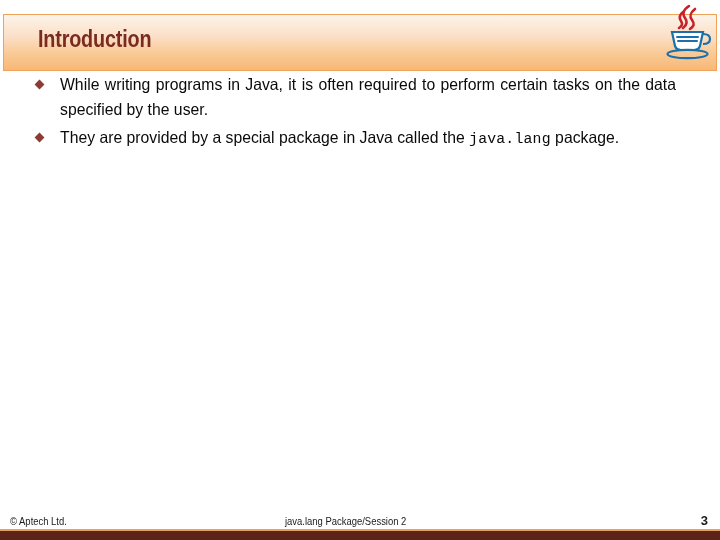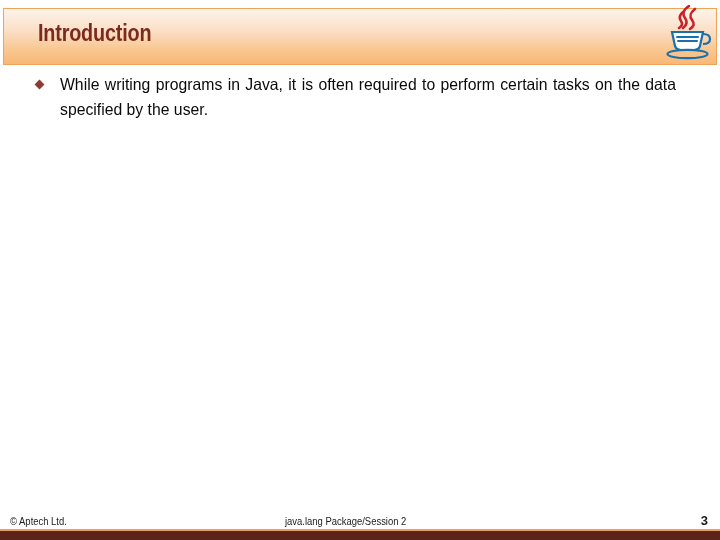--- a/index.html
+++ b/index.html
@@ -12,21 +12,21 @@
     background: #ffffff;
     font-family: "Liberation Sans", sans-serif;
     overflow: hidden;
     position: relative;
   }
 
   
   .slide-header {
     position: absolute;
     left: 3px;
-    top: 8px;
+    top: 14px;
     width: 714px;
     height: 57px;
     box-sizing: border-box;
     border: 1px solid #f0a259;
     background: linear-gradient(to bottom, #fdf3ea 0%, #fbe0c8 38%, #f9c893 72%, #f8b876 100%);
   }
   .slide-title {
     position: absolute;
     left: 34px;
     top: 11px;
@@ -177,20 +177,24 @@
 
 <div class="content">
 
   <div class="bullet-row">
     <span class="bullet-marker"></span>
     <div class="bullet-text">While writing programs in Java, it is often required to perform certain tasks on the data specified by the user.</div>
   </div>
 
 
 
+  <div class="bullet-row">
+    <span class="bullet-marker"></span>
+    <div class="bullet-text"><span>They are provided by a special package in Java called the </span><span class="code-span">java.lang</span><span> package.</span></div>
+  </div>
 
 </div>
 
 <div class="footer">
   <div class="footer-left">© Aptech Ltd.</div>
   <div class="footer-center">java.lang Package/Session 2</div>
   <div class="footer-page">3</div>
   <div class="footer-rule"></div>
   <div class="footer-bar"></div>
 </div>

